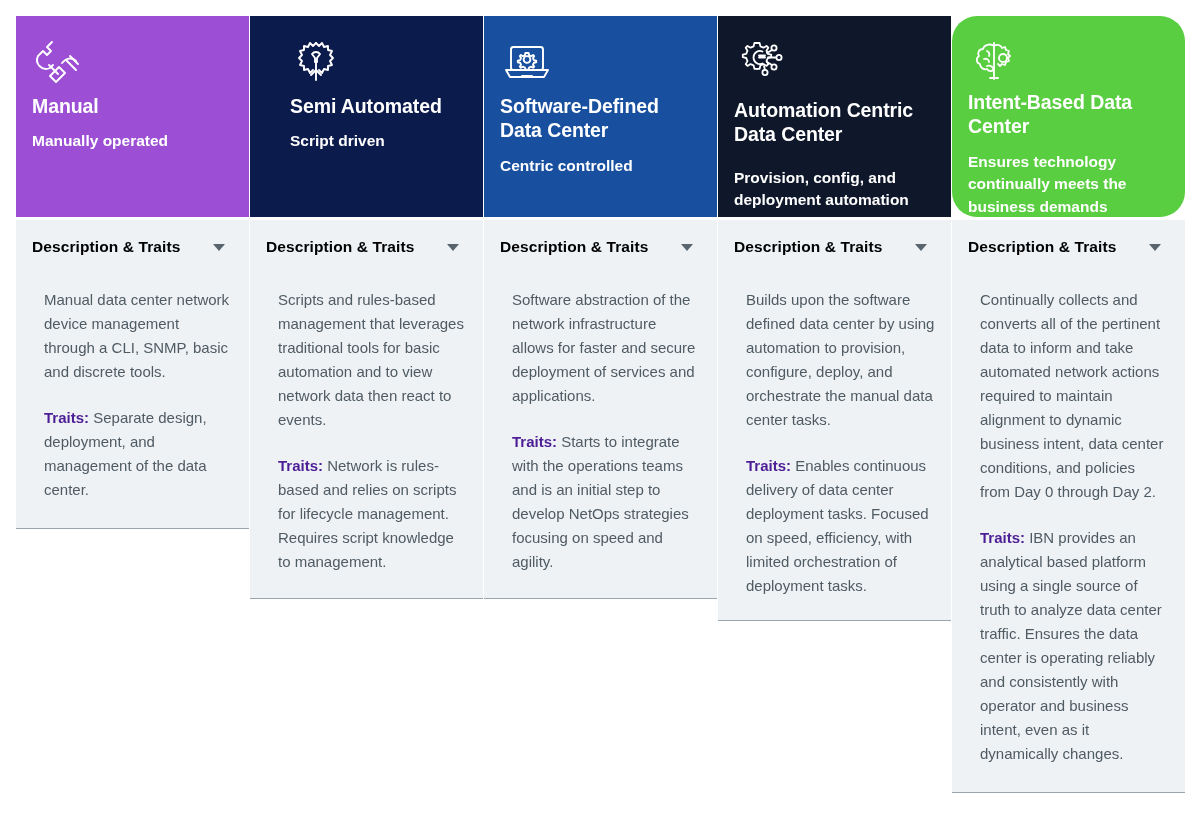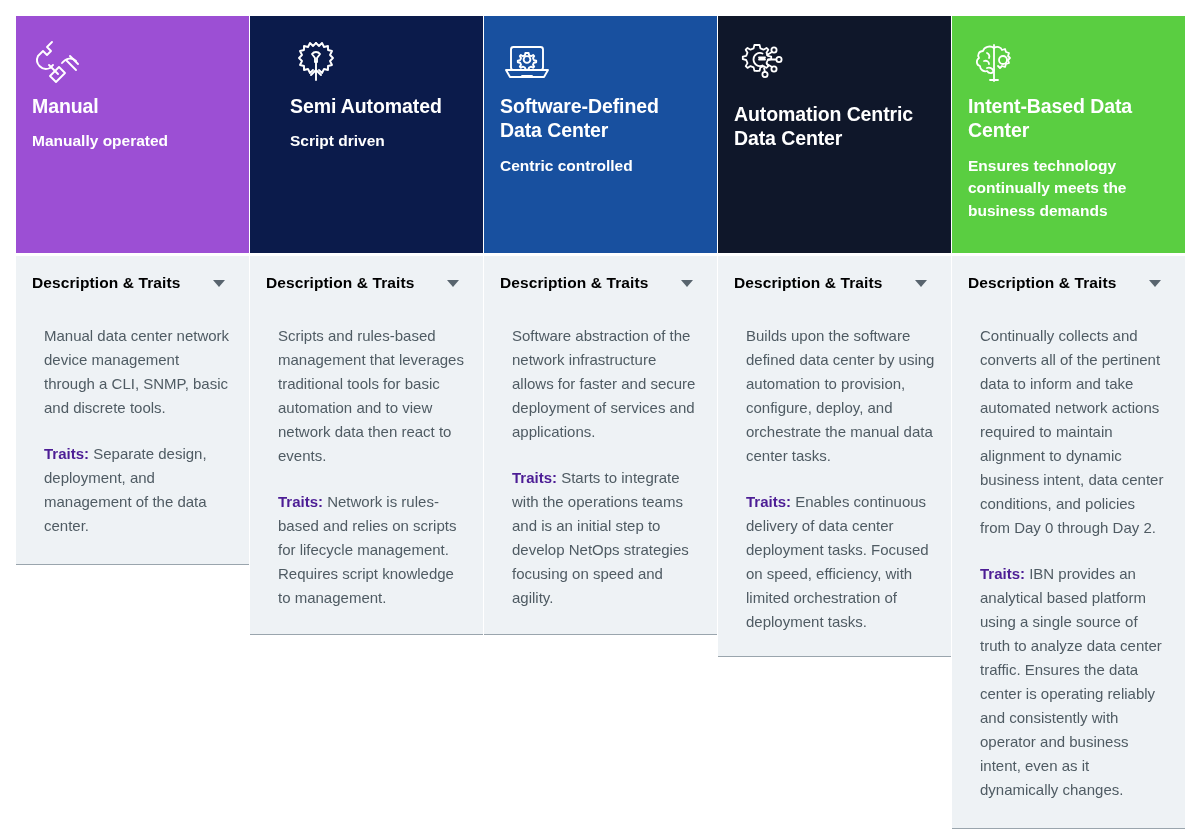--- a/index.html
+++ b/index.html
@@ -21,21 +21,21 @@
   }
   .stage-col {
     width: 233px;
     flex: 0 0 233px;
     display: flex;
     flex-direction: column;
   }
 
   
   .stage-header {
-    height: 237px;
+    height: 201px;
     padding: 18px 16px 10px 16px;
     display: flex;
     flex-direction: column;
     color: #ffffff;
   }
   .stage-icon {
     height: 56px;
     margin-bottom: 4px;
     display: flex;
     align-items: center;
@@ -201,38 +201,39 @@
           <path d="M28.5 17.5 a6.5 6.5 0 1 0 0 12"></path>
           <path d="M25 21.5 l6 0 M25 23.5 l6 0"></path>
           <circle cx="40" cy="14" r="2.6"></circle>
           <circle cx="45" cy="23.5" r="2.6"></circle>
           <circle cx="40" cy="33" r="2.6"></circle>
           <circle cx="31" cy="38.5" r="2.6"></circle>
           <path d="M33 19 l5-3 M34 23.5 l8 0 M33 28 l5 3 M30 32 l1 4"></path>
         </svg>
       </div>
       <div class="stage-title">Automation Centric Data Center</div>
+      <div class="stage-subtitle">Provision, config, and deployment automation</div>
     </div>
     <div class="stage-body" style="height: 401px;">
       <div class="accordion-head">
         <span class="accordion-label">Description &amp; Traits</span>
         <span class="chevron-down"></span>
       </div>
       <div class="accordion-panel">
         <p class="desc-text">Builds upon the software defined data center by using automation to provision, configure, deploy, and orchestrate the manual data center tasks.</p>
         <p class="traits-text">
           <span class="traits-label">Traits:</span>
           <span>Enables continuous delivery of data center deployment tasks. Focused on speed, efficiency, with limited orchestration of deployment tasks.</span>
         </p>
       </div>
     </div>
   </div>
 
   <div class="stage-col">
-    <div class="stage-header" style="background: rgb(90, 206, 65);">
+    <div class="stage-header" style="background: rgb(90, 206, 65); border-radius: 25px;">
       <div class="stage-icon">
         <svg width="52" height="52" viewBox="0 0 52 52" fill="none" stroke="#ffffff" stroke-width="1.8" stroke-linecap="round" stroke-linejoin="round">
           <path d="M26 12 c-4-3-10-1-11 3 -4 0-6 4-4 7 -3 2-3 7 1 8 0 4 4 6 7 5 2 3 6 3 7-1"></path>
           <path d="M19 17 c2 1 3 3 2 5 M16 25 c3-1 5 1 5 3 M19 32 c2-1 5 0 6 2"></path>
           <path d="M26 12 c3-2 7-1 8 2 l3-1 1 3 3 1 -1 3 2 2 -2 2 1 3 -3 1 -1 3 -3-1 -2 2 -2-2"></path>
           <circle cx="35" cy="24" r="4"></circle>
           <path d="M26 9 l0 36"></path>
           <path d="M22 44 l8 0"></path>
         </svg>
       </div>

